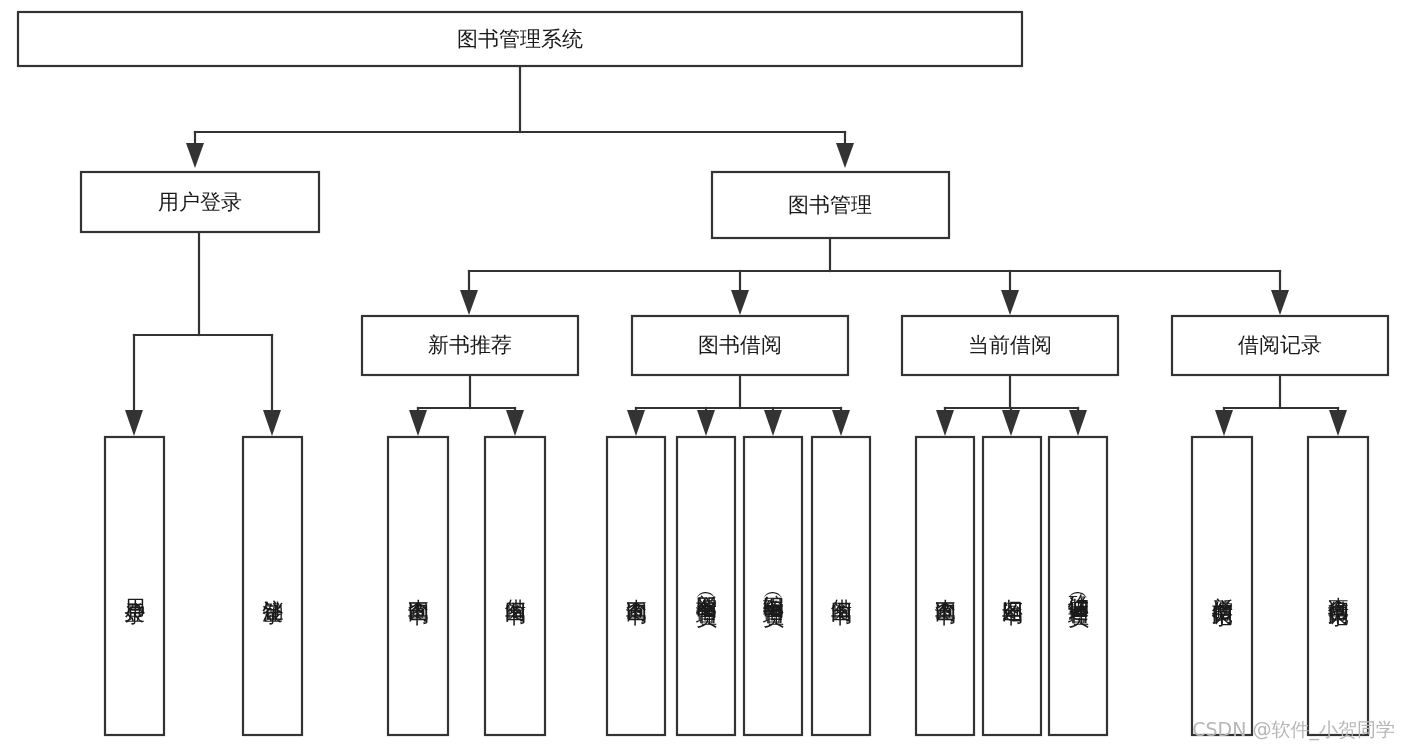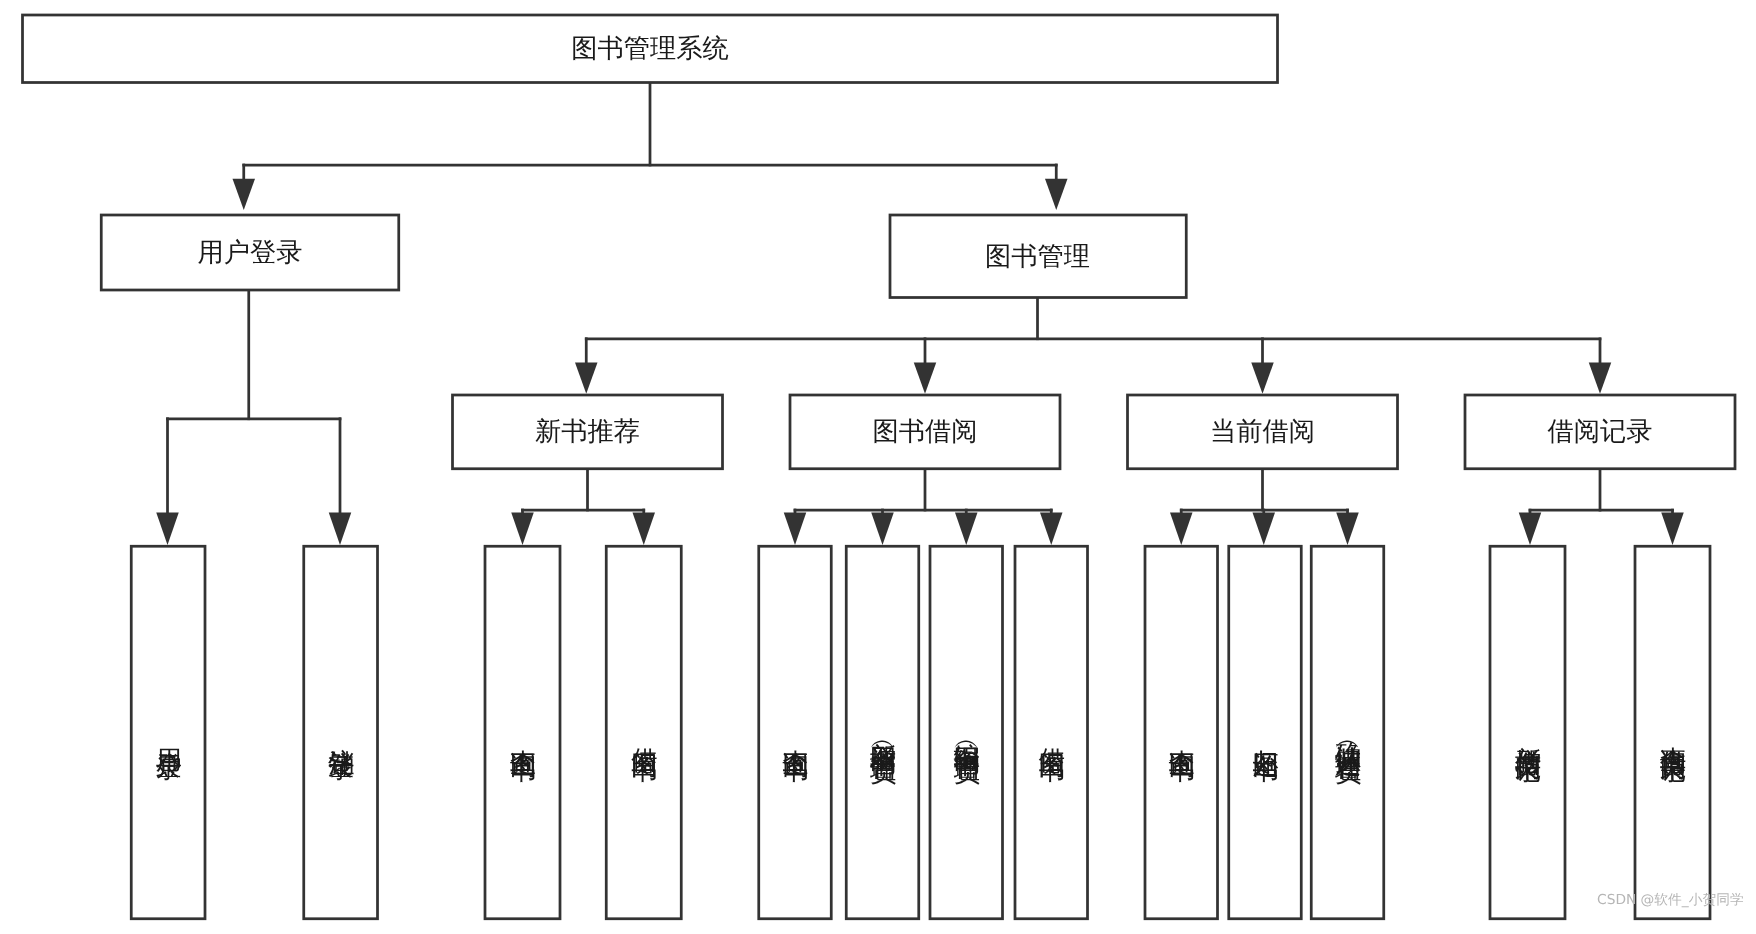--- a/index.html
+++ b/index.html
@@ -59,23 +59,23 @@
     letter-spacing: 2px;
     display: flex;
     align-items: center;
     justify-content: center;
     white-space: nowrap;
     pointer-events: none;
   }
   .watermark {
     position: absolute;
     right: 10px;
-    bottom: 20px;
-    font-family: "DejaVu Sans", "Liberation Sans", sans-serif;
-    font-size: 11px;
+    bottom: 4px;
+    font-family: "DejaVu Sans", "Liberation Sans", sans-serif;
+    font-size: 19px;
     color: #b6b6b6;
     white-space: nowrap;
   }
 </style>
 </head>
 <body>
 
 <div id="diagram-root">
 
   <svg class="diagram" viewBox="0 0 1405 747" xmlns="http://www.w3.org/2000/svg">

